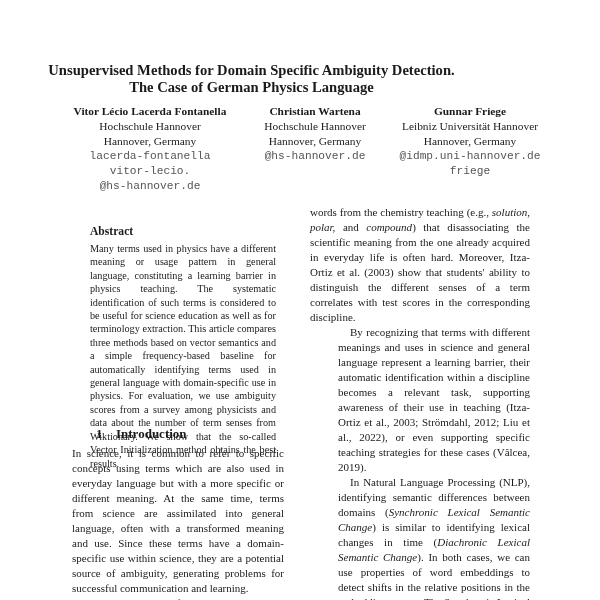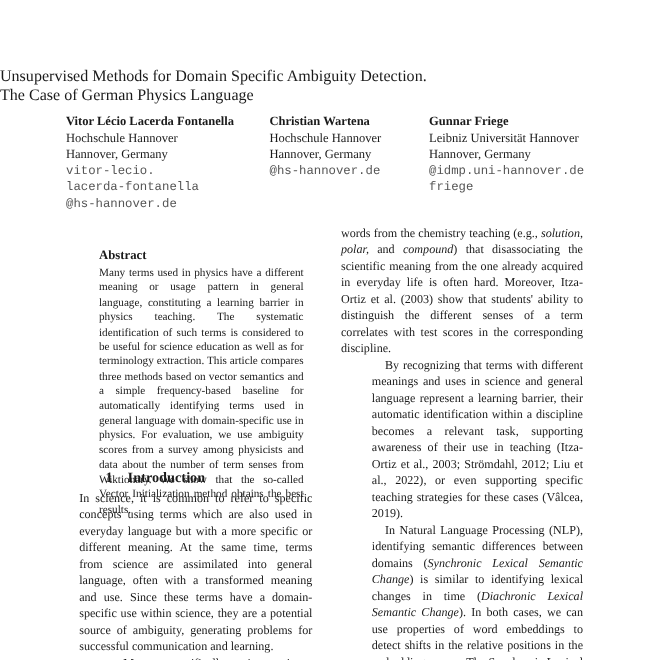--- a/index.html
+++ b/index.html
@@ -1,19 +1,19 @@
 <!DOCTYPE html>
 <html><head>
 <meta charset="utf-8">
 <style>
   html, body { margin:0; padding:0; background:#ffffff; }
   body { width:600px; height:600px; overflow:hidden; position:relative; font-family:"Liberation Serif", serif; color:#1a1a1a; }
-  .title { position:absolute; top:62px; left:0; width:503px; text-align:left; font-weight:normal; font-size:14.6px; line-height:17px; }
+  .title { position:absolute; top:62px; left:0; width:503px; text-align:center; font-weight:bold; font-size:14.6px; line-height:17px; }
   .authors { position:absolute; top:104px; left:60px; width:490px; display:flex; justify-content:space-between; }
-  .author { text-align:left; font-size:11.4px; line-height:15px; }
+  .author { text-align:center; font-size:11.4px; line-height:15px; }
   .author .name { font-weight:bold; }
   .author .email { font-family:"Liberation Mono", monospace; color:#555; font-size:11.2px; }
   .a1 { width:180px; } .a2 { width:140px; } .a3 { width:160px; }
   .abstract-head { position:absolute; top:225px; left:90px; width:186px; font-weight:bold; font-size:11.6px; }
   .abstract { position:absolute; top:242px; left:90px; width:186px; font-size:10.2px; line-height:13.4px; text-align:justify; hyphens:manual;font-family:Liberation Serif, serif; }
   .sec-head { position:absolute; top:426px; left:72px; font-weight:bold; font-size:13px;margin-left:24px; }
   .sec-head .num { display:inline-block; width:20px; }
   .col-left { position:absolute; top:446px; left:72px; width:212px; font-size:11px; line-height:15px; text-align:justify; }
   .col-right { position:absolute; top:205px; left:310px; width:220px; font-size:11px; line-height:15px; text-align:justify; }
   p { margin:0; }
@@ -26,22 +26,22 @@
 <div class="title">
   <div>Unsupervised Methods for Domain Specific Ambiguity Detection.</div>
   <div>The Case of German Physics Language</div>
 </div>
 
 <div class="authors">
   <div class="author a1">
     <div class="name">Vitor Lécio Lacerda Fontanella</div>
     <div>Hochschule Hannover</div>
     <div>Hannover, Germany</div>
+    <div class="email">lacerda-fontanella</div>
     <div class="email">vitor-lecio.</div>
-    <div class="email">lacerda-fontanella</div>
     <div class="email">@hs-hannover.de</div>
   </div>
   <div class="author a2">
     <div class="name">Christian Wartena</div>
     <div>Hochschule Hannover</div>
     <div>Hannover, Germany</div>
     <div class="email">@hs-hannover.de</div>
   </div>
   <div class="author a3">
     <div class="name">Gunnar Friege</div>

